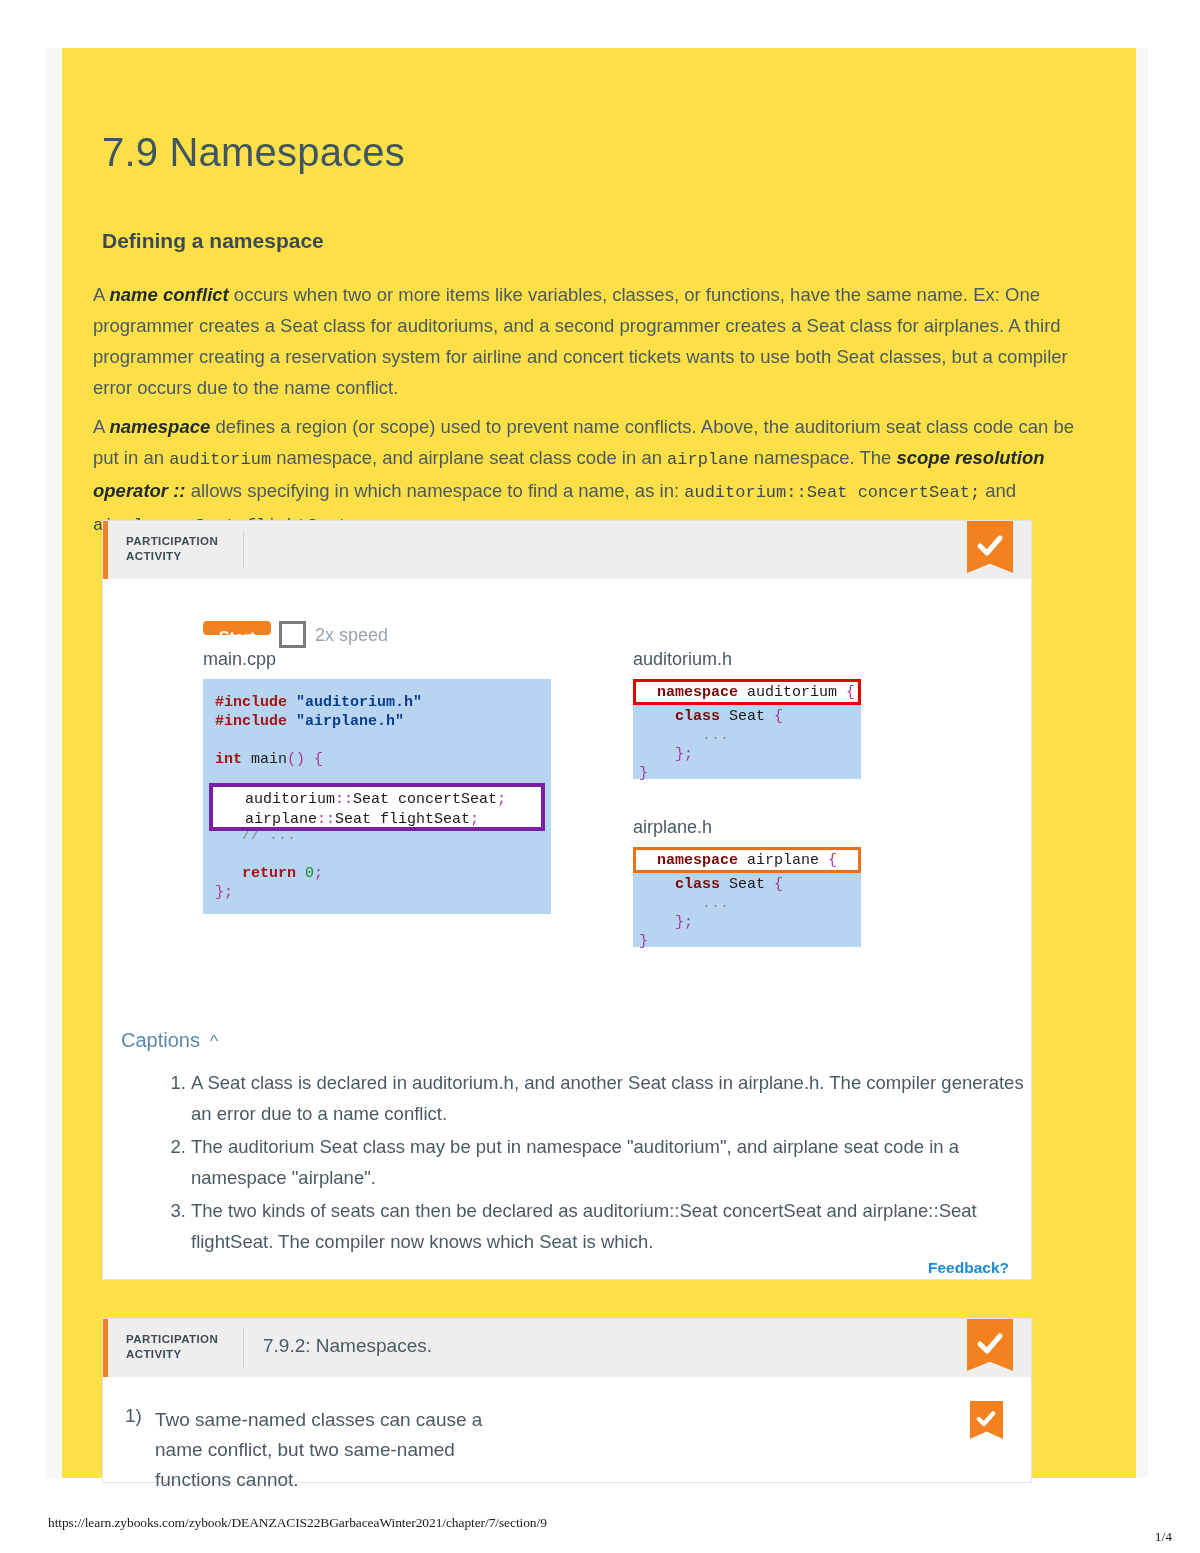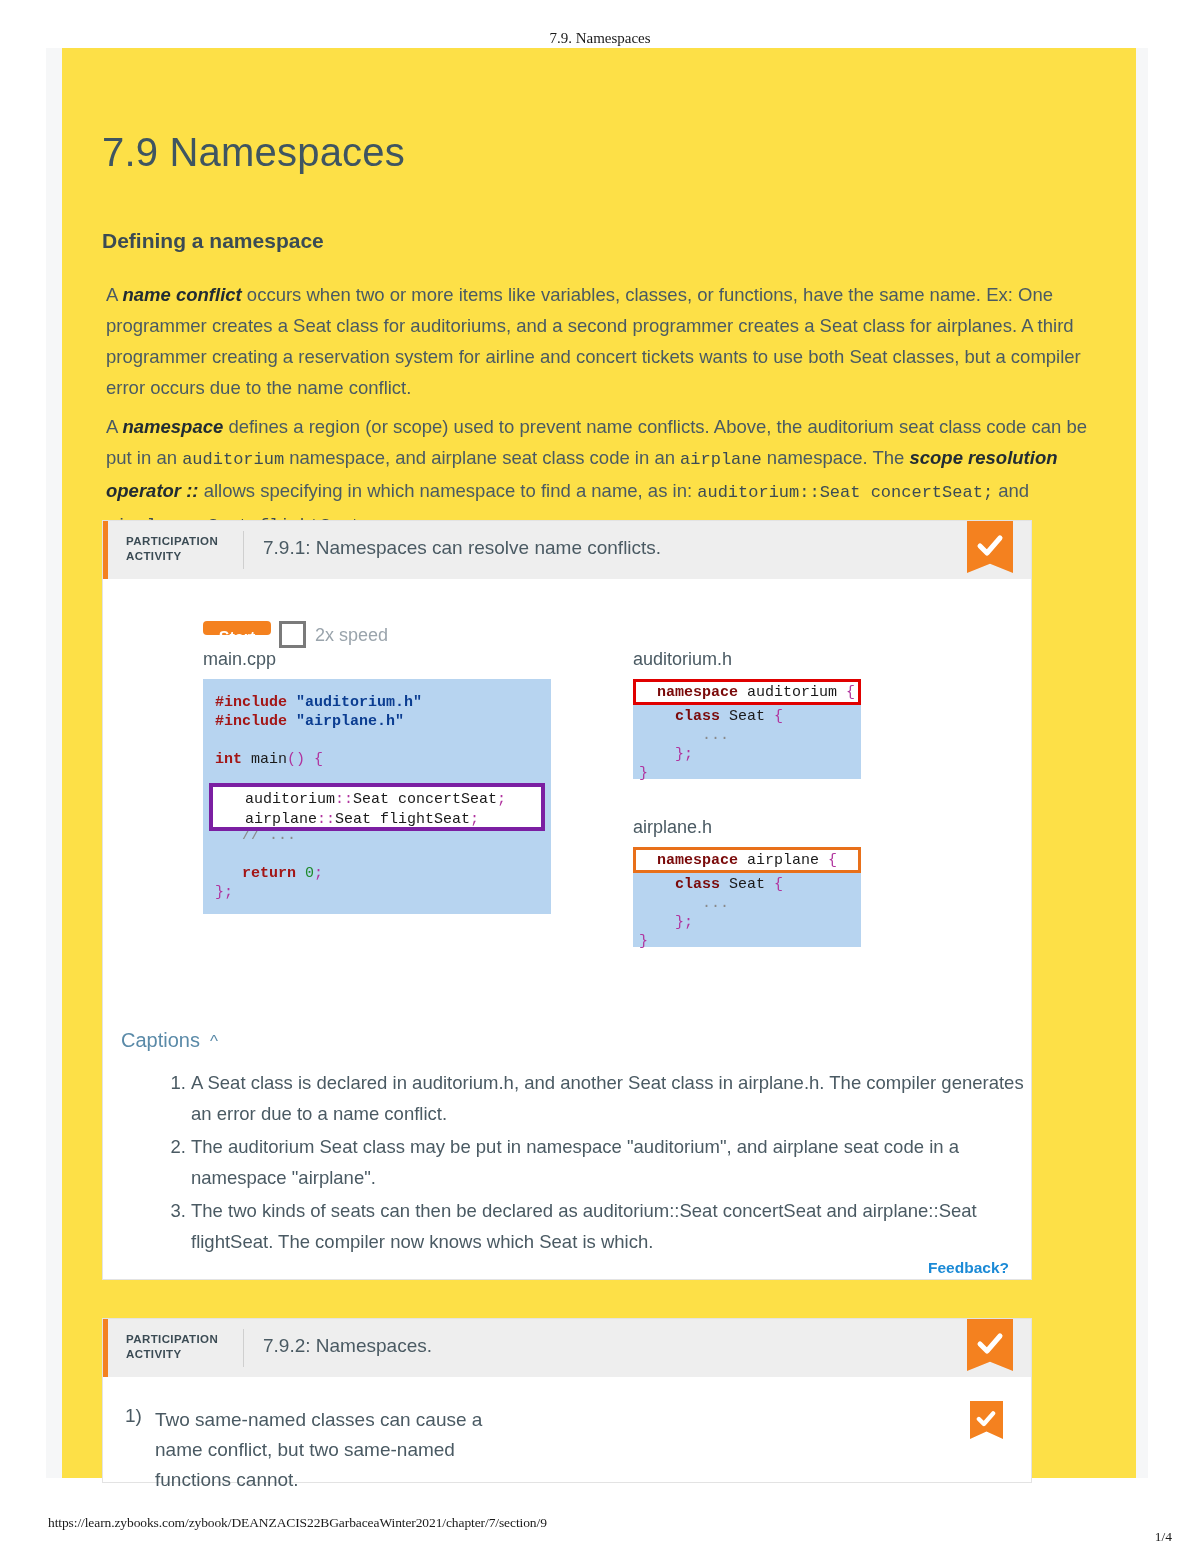--- a/index.html
+++ b/index.html
@@ -103,21 +103,21 @@
     position: absolute;
     left: 40px;
     top: 164px;
     font-size: 21px;
     font-weight: bold;
     color: #3b4b54;
   }
 
   .para {
     position: absolute;
-    left: 44px;
+    left: 31px;
     width: 1008px;
     font-size: 18.5px;
     line-height: 31px;
     color: #4a5a63;
   }
   .para b { color: #222c33; font-style: italic; }
   .para .mono {
     font-family: "Liberation Mono", monospace;
     font-size: 17px;
     color: #3b4b54;
@@ -368,21 +368,20 @@
     background: #f4811f;
     clip-path: polygon(0 0, 100% 0, 100% 100%, 50% 80%, 0 100%);
   }
   .q-badge svg { position: absolute; left: 6px; top: 8px; }
 </style>
 </head>
 <body>
 
 <div class="print-header">
   <span class="ph-date">2/19/2021</span>
-  <span class="ph-title">7.9. Namespaces</span>
 </div>
 
 <div class="page-strip-left"></div>
 <div class="page-strip-right"></div>
 
 <div class="content">
 
   <h1 class="page-title">7.9 Namespaces</h1>
   <h2 class="section-heading">Defining a namespace</h2>
 
@@ -391,21 +390,20 @@
   <p class="para" id="para2"><span>A </span><b>namespace</b><span> defines a region (or scope) used to prevent name conflicts. Above, the auditorium seat class code can be put in an </span><span class="mono">auditorium</span><span> namespace, and airplane seat class code in an </span><span class="mono">airplane</span><span> namespace. The </span><b>scope resolution operator ::</b><span> allows specifying in which namespace to find a name, as in: </span><span class="mono">auditorium::Seat concertSeat;</span><span> and </span><span class="mono">airplane::Seat flightSeat;</span><span>.</span></p>
 
   <div class="activity" id="activity1">
 
     <div class="act-head">
       <div class="act-kicker">
         <div>PARTICIPATION</div>
         <div>ACTIVITY</div>
       </div>
       <div class="act-divider"></div>
-      <div class="act-title">7.9.1: Namespaces can resolve name conflicts.</div>
       <div class="badge">
         <svg width="28" height="28" viewBox="0 0 28 28" aria-hidden="true">
           <path d="M4 14 L11 21 L24 6" stroke="#ffffff" stroke-width="5" fill="none" stroke-linecap="round" stroke-linejoin="round"></path>
         </svg>
       </div>
     </div>
 
     <div class="act-body">
 
       <button class="start-btn">Start</button>

